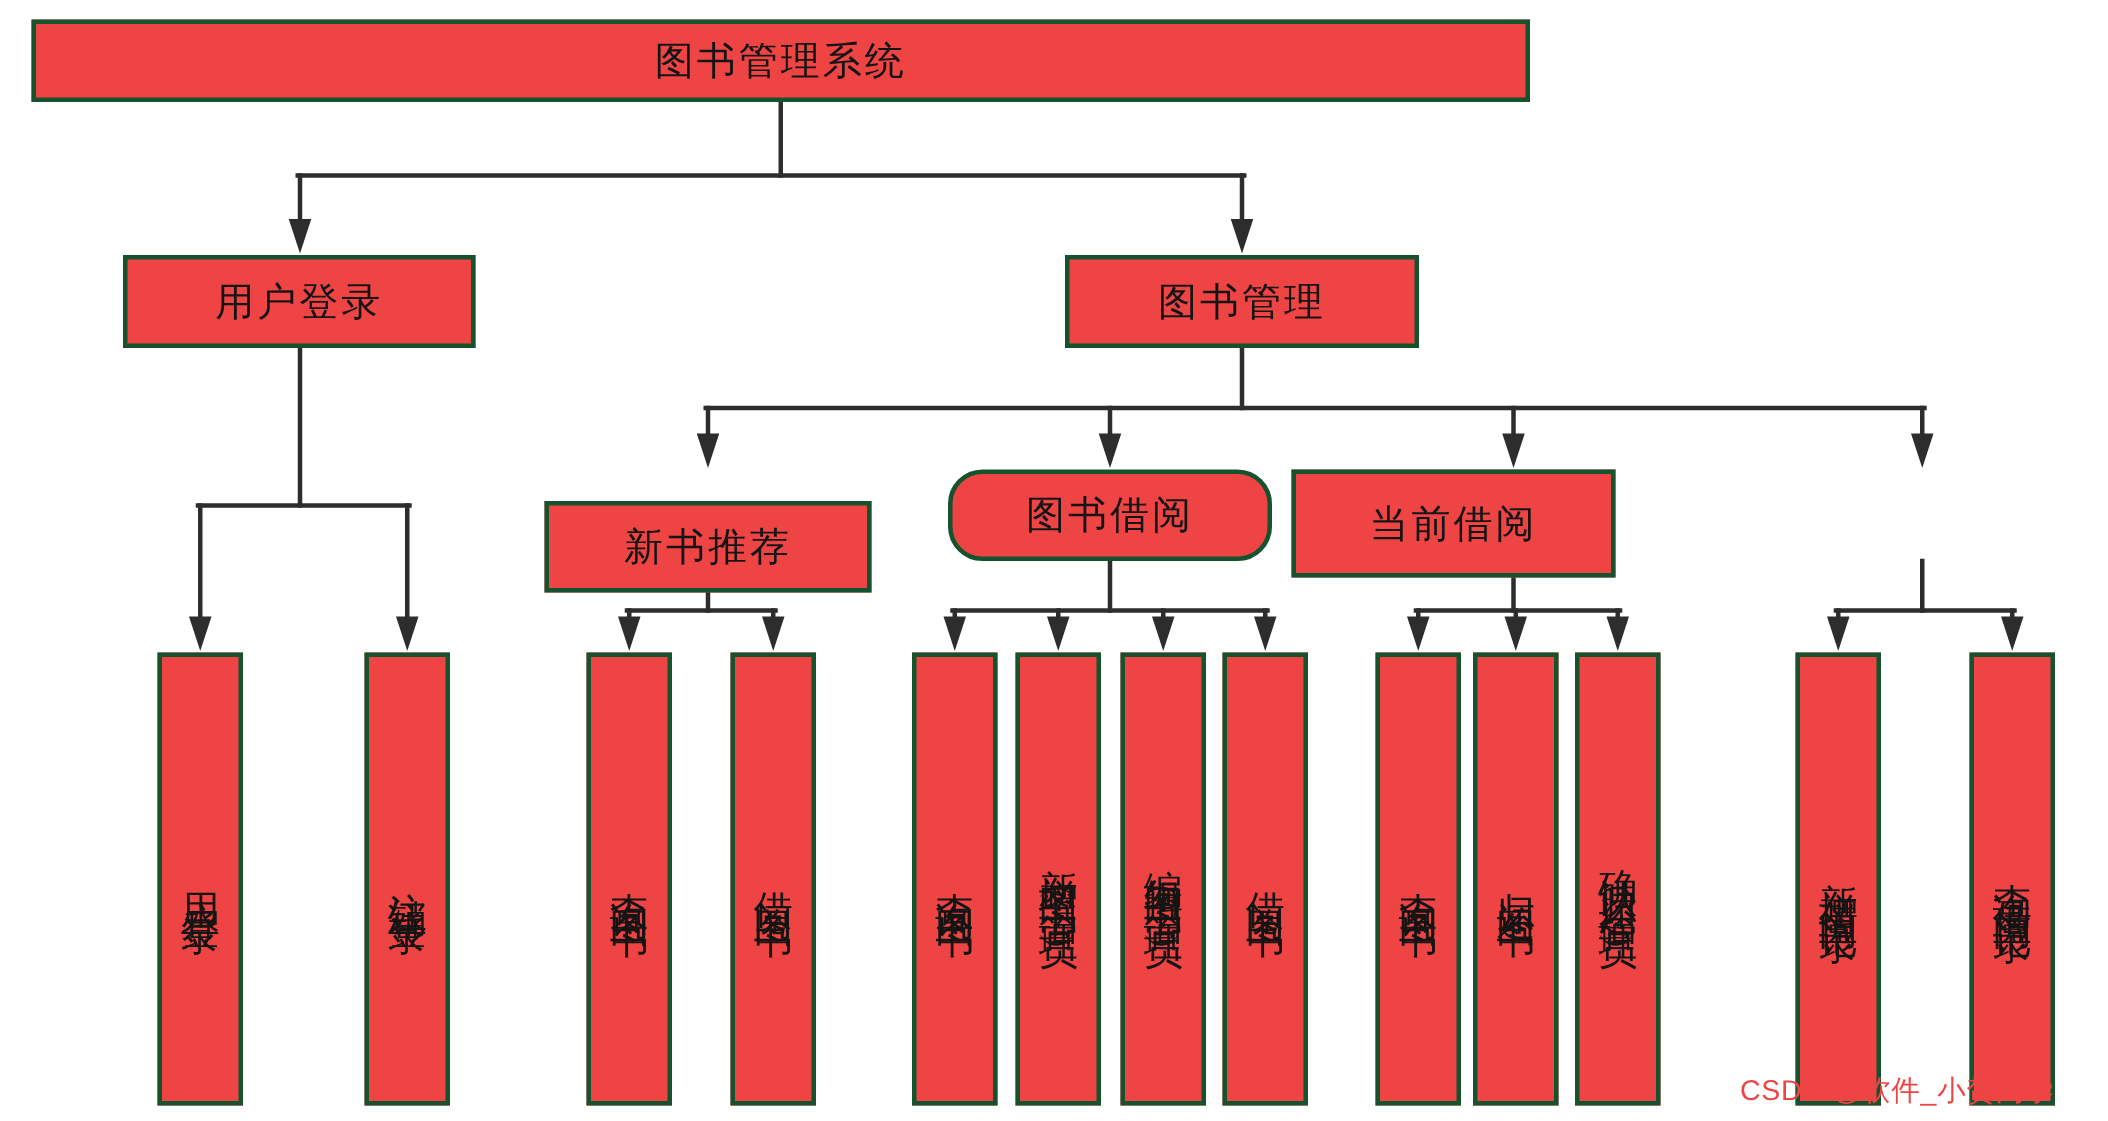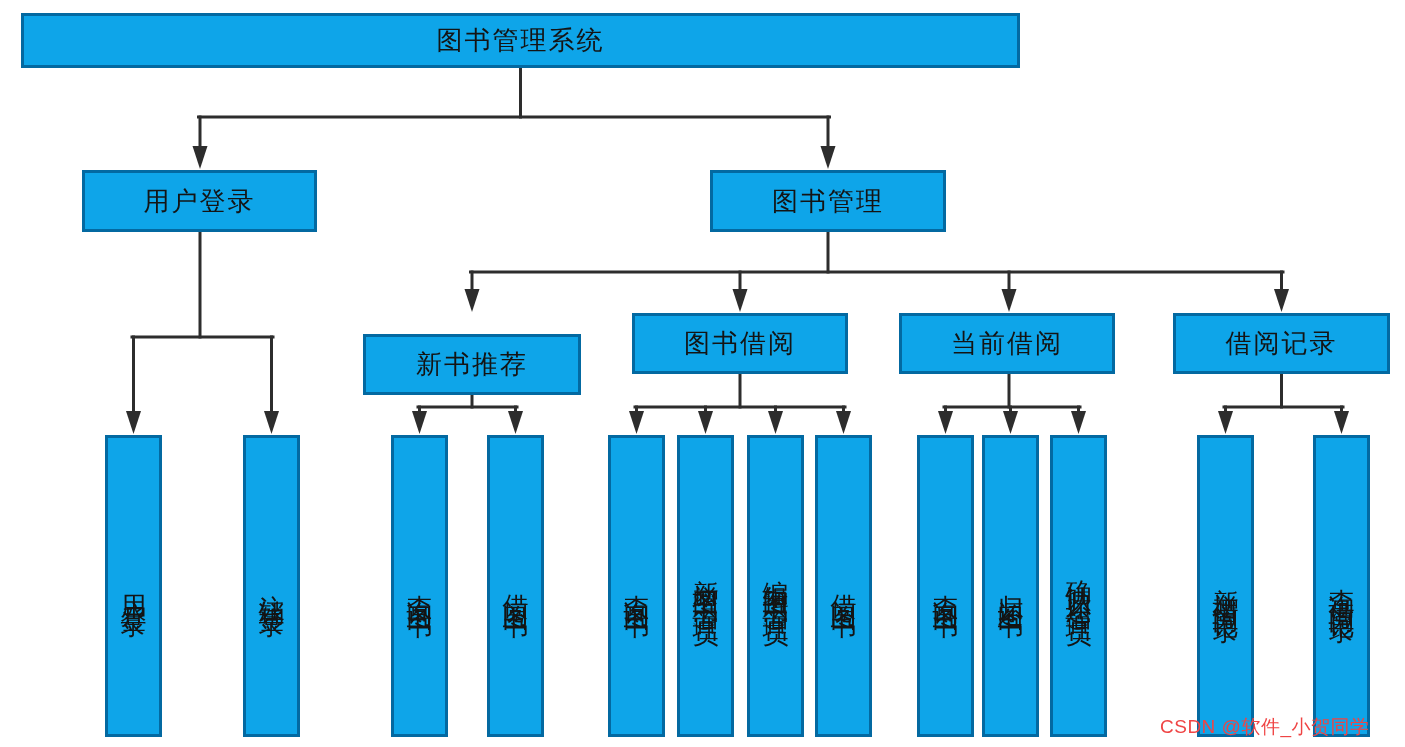--- a/index.html
+++ b/index.html
@@ -17,22 +17,22 @@
   }
   #connectors {
     position: absolute;
     left: 0; top: 0;
     width: 1405px;
     height: 747px;
   }
   .node {
     position: absolute;
     box-sizing: border-box;
-    border: 3px solid #0369a1;
-    background: #0ea5e9;
+    border: 3px solid #14532d;
+    background: #ef4444;
     display: flex;
     align-items: center;
     justify-content: center;
     color: #141414;
   }
   .hnode {
     font-size: 26px;
     letter-spacing: 2px;
     white-space: nowrap;
   }
@@ -141,28 +141,25 @@
   <div class="node hnode" style="left:82px; top:170px; width:235px; height:62px;">
     <span>用户登录</span>
   </div>
   <div class="node hnode" style="left:710px; top:170px; width:236px; height:62px;align-items:center;">
     <span>图书管理</span>
   </div>
 
   <div class="node hnode" style="left:363px; top:313px; width:218px; height:61px;margin-top:21px;">
     <span>新书推荐</span>
   </div>
-  <div class="node hnode" style="left:632px; top:313px; width:216px; height:61px;">
+  <div class="node hnode" style="left:632px; top:313px; width:216px; height:61px;border-radius:23px;">
     <span>图书借阅</span>
   </div>
-  <div class="node hnode" style="left:899px; top:313px; width:216px; height:61px;text-align:center;">
+  <div class="node hnode" style="left:861px; top:313px; width:216px; height:72px;text-align:center;">
     <span>当前借阅</span>
-  </div>
-  <div class="node hnode" style="left:1173px; top:313px; width:217px; height:61px;">
-    <span>借阅记录</span>
   </div>
 
   <div class="node vnode" style="left:105px;">
     <span class="vtext">用户登录</span>
   </div>
   <div class="node vnode" style="left:243px;">
     <span class="vtext">注销登录</span>
   </div>
 
   <div class="node vnode" style="left:391px;">

